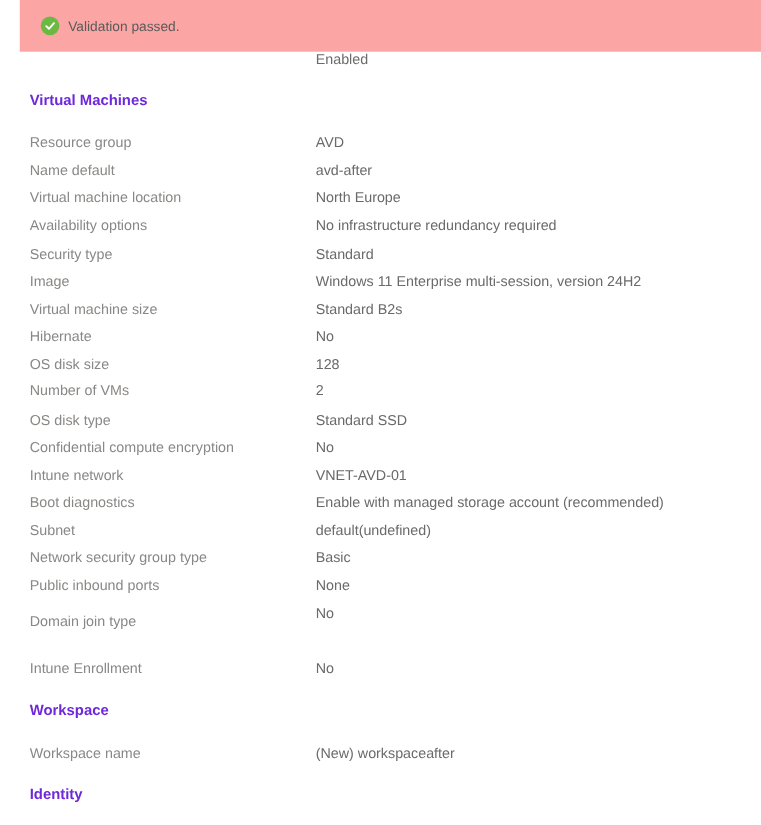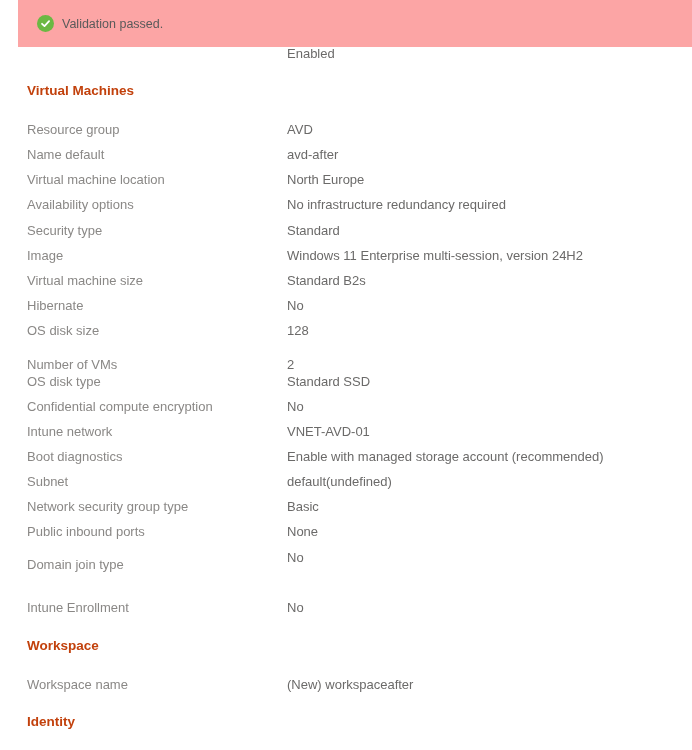--- a/index.html
+++ b/index.html
@@ -67,21 +67,21 @@
     .row .value {
       position: absolute;
       left: 260px;
       color: #6b6a69;
     }
     .section-title {
       position: absolute;
       left: 0;
       font-size: 13.5px;
       font-weight: bold;
-      color: #c2410c;
+      color: #6d28d9;
       line-height: 20px;
     }
   </style>
 </head>
 <body>
 
 <div class="banner">
   <span class="banner-icon">
     <svg width="11" height="11" viewBox="0 0 12 12">
       <path d="M2.2 6.3 L4.9 8.9 L9.9 3.4" fill="none" stroke="#ffffff" stroke-width="1.9" stroke-linecap="round" stroke-linejoin="round"></path>
@@ -128,21 +128,21 @@
         <span class="value">Standard B2s</span>
       </div>
       <div class="row" style="top: 296.05px;">
         <span class="label">Hibernate</span>
         <span class="value">No</span>
       </div>
       <div class="row" style="top: 321.2px;">
         <span class="label">OS disk size</span>
         <span class="value">128</span>
       </div>
-      <div class="row" style="top: 355px;">
+      <div class="row" style="top: 345px;">
         <span class="label">Number of VMs</span>
         <span class="value">2</span>
       </div>
       <div class="row" style="top: 371.5px;">
         <span class="label">OS disk type</span>
         <span class="value">Standard SSD</span>
       </div>
       <div class="row" style="top: 396.65px;">
         <span class="label">Confidential compute encryption</span>
         <span class="value">No</span>

